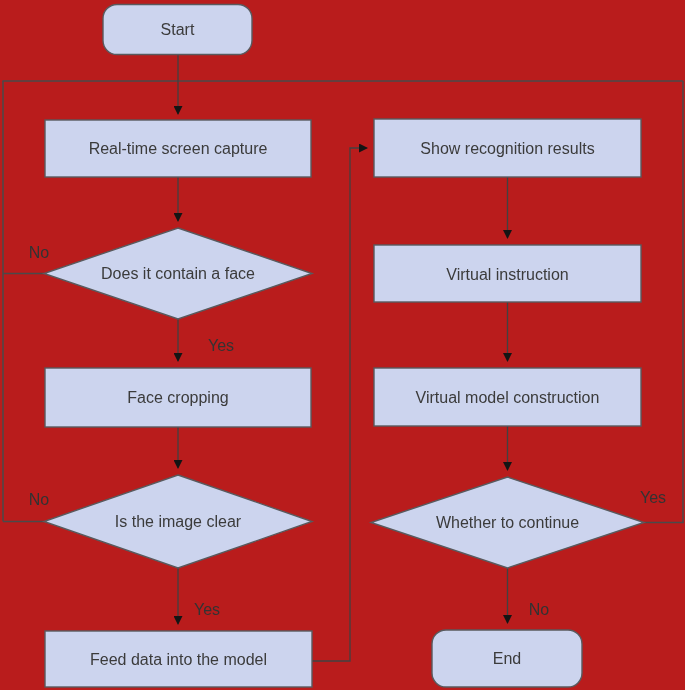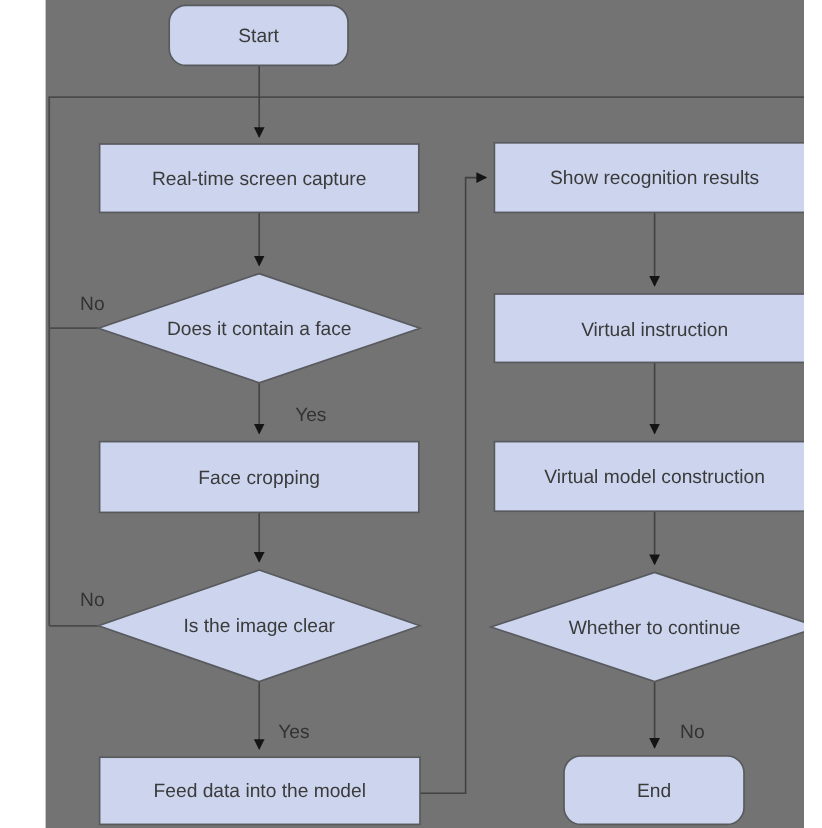--- a/index.html
+++ b/index.html
@@ -2,25 +2,24 @@
 <html><head>
 <meta charset="utf-8">
 <style>
   html, body {
     margin: 0;
     padding: 0;
     background: #ffffff;
   }
   .stage {
     position: relative;
-    width: 632px;
+    width: 685px;
     height: 690px;
-    background: #737373;
+    background: #b91c1c;
     overflow: hidden;
-    margin-left: 38px;
   }
   svg {
     display: block;
   }
   .node-shape {
     fill: #ccd4ee;
     stroke: #595a5e;
     stroke-width: 1.4;
   }
   .edge {

